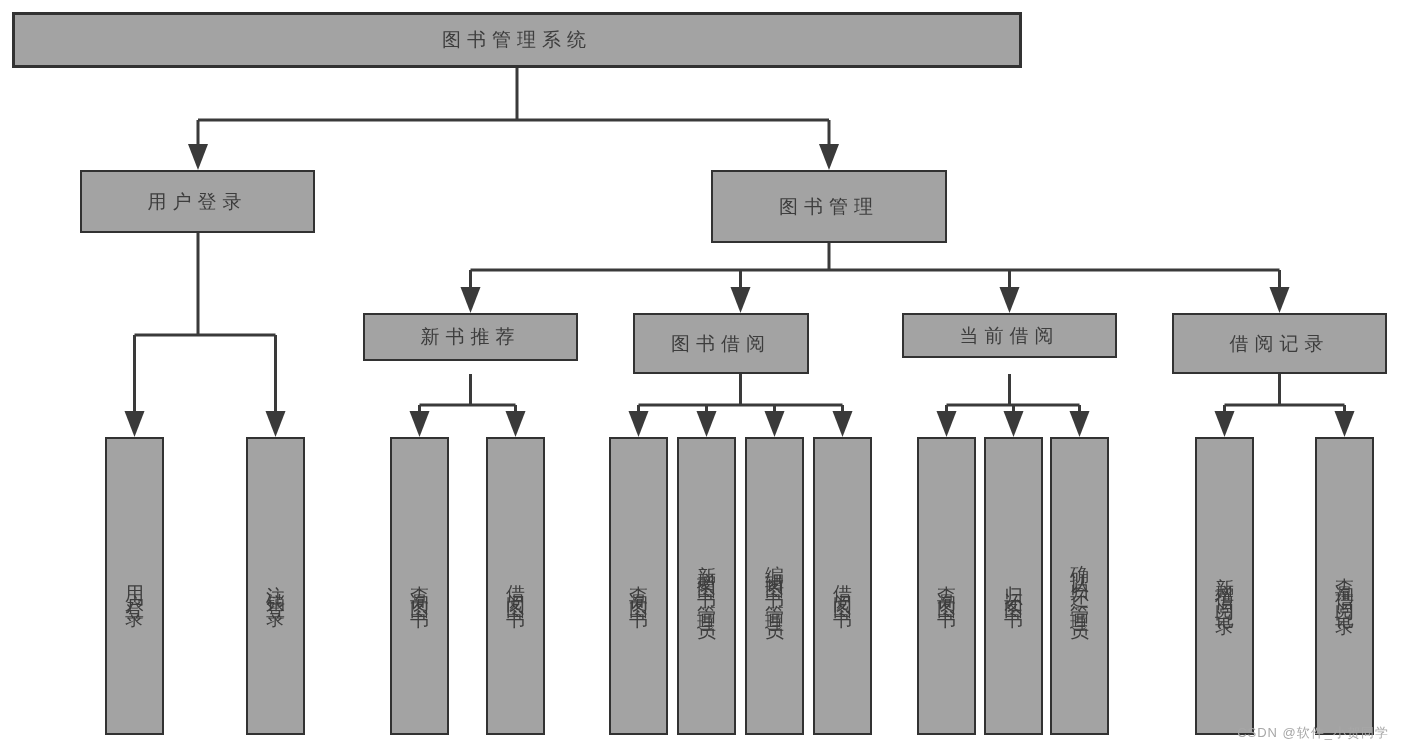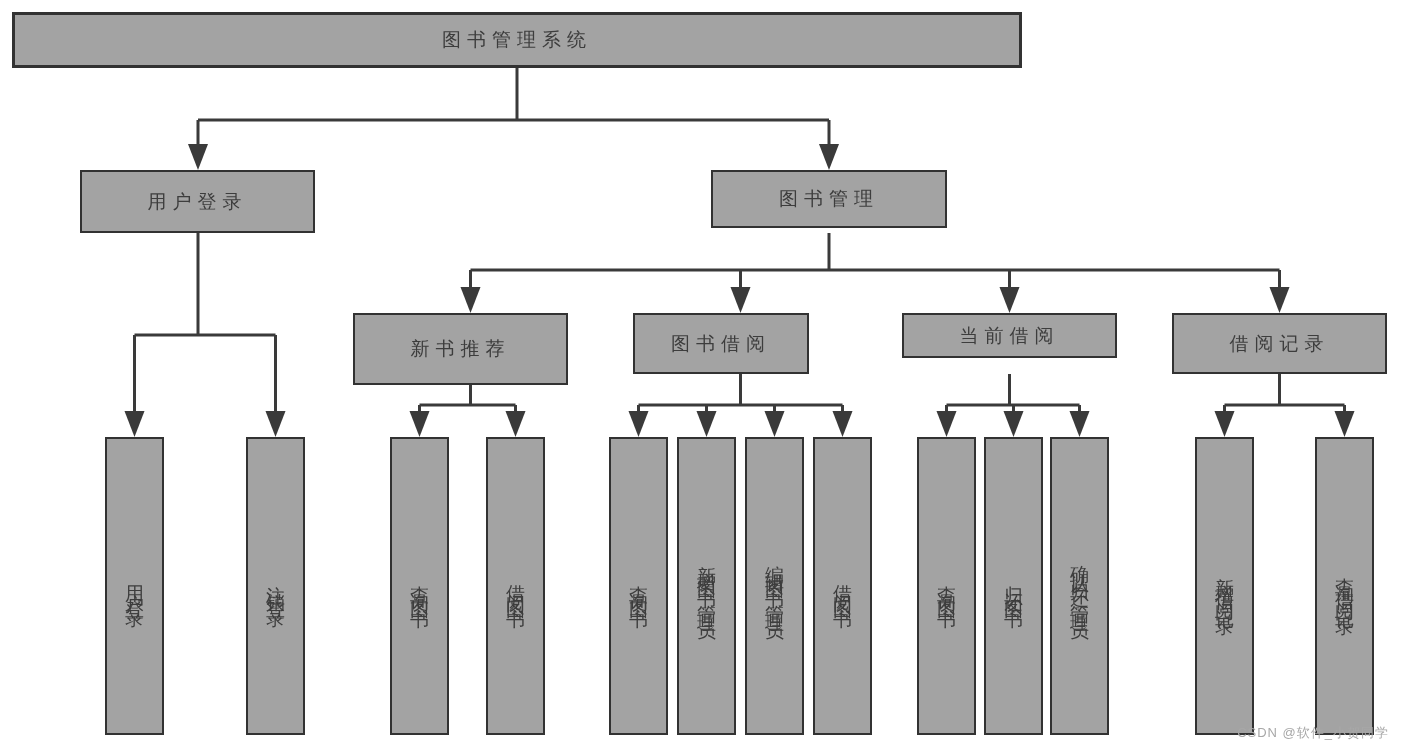--- a/index.html
+++ b/index.html
@@ -56,23 +56,23 @@
     <polygon points="1003.5,411 1023.5,411 1013.5,437"></polygon>
     <polygon points="1069.5,411 1089.5,411 1079.5,437"></polygon>
     <polygon points="1214.5,411 1234.5,411 1224.5,437"></polygon>
     <polygon points="1334.5,411 1354.5,411 1344.5,437"></polygon>
   </g>
 </svg>
 
 <div class="box root" style="left:12px;top:12px;width:1010px;height:56px">图书管理系统</div>
 
 <div class="box" style="left:80px;top:170px;width:235px;height:63px">用户登录</div>
-<div class="box" style="left:711px;top:170px;width:236px;height:58px">图书管理</div>
+<div class="box" style="left:711px;top:170px;width:236px;height:73px">图书管理</div>
 
-<div class="box" style="left:353px;top:313px;width:215px;height:72px">新书推荐</div>
+<div class="box" style="left:363px;top:313px;width:215px;height:48px">新书推荐</div>
 <div class="box" style="left:633px;top:313px;width:176px;height:61px">图书借阅</div>
 <div class="box" style="left:902px;top:313px;width:215px;height:45px">当前借阅</div>
 <div class="box" style="left:1172px;top:313px;width:215px;height:61px">借阅记录</div>
 
 <div class="box vert" style="left:105px;top:437px;width:59px;height:298px">用户登录</div>
 <div class="box vert" style="left:246px;top:437px;width:59px;height:298px">注销登录</div>
 
 <div class="box vert" style="left:390px;top:437px;width:59px;height:298px">查询图书</div>
 <div class="box vert" style="left:486px;top:437px;width:59px;height:298px">借阅图书</div>
 

